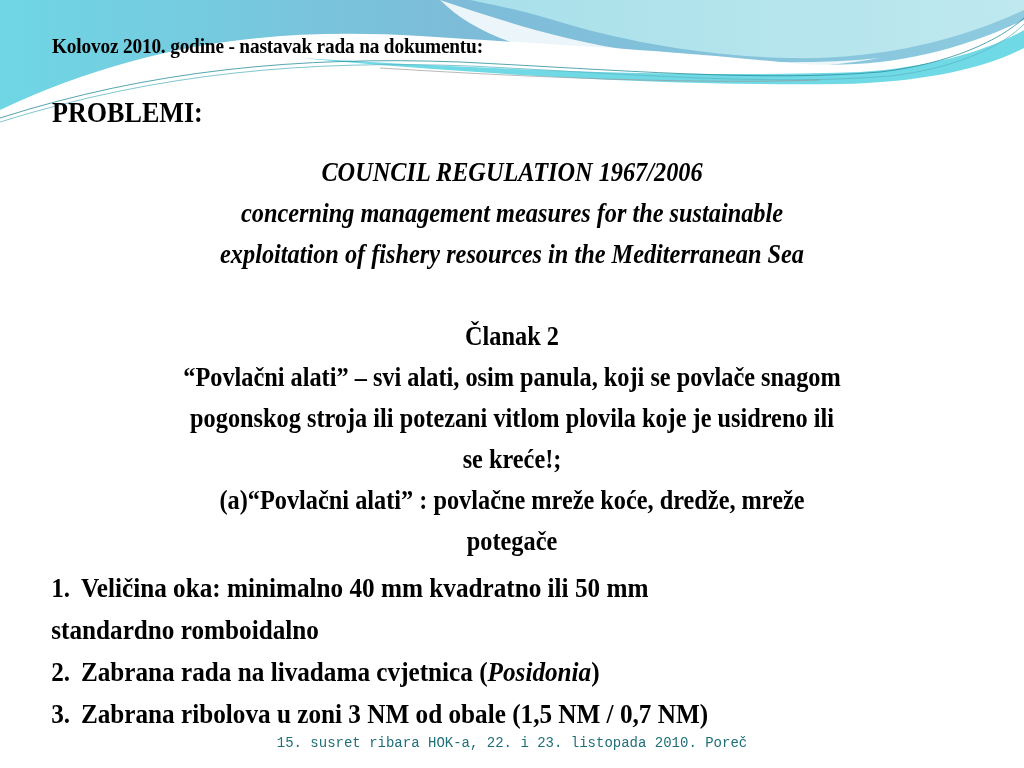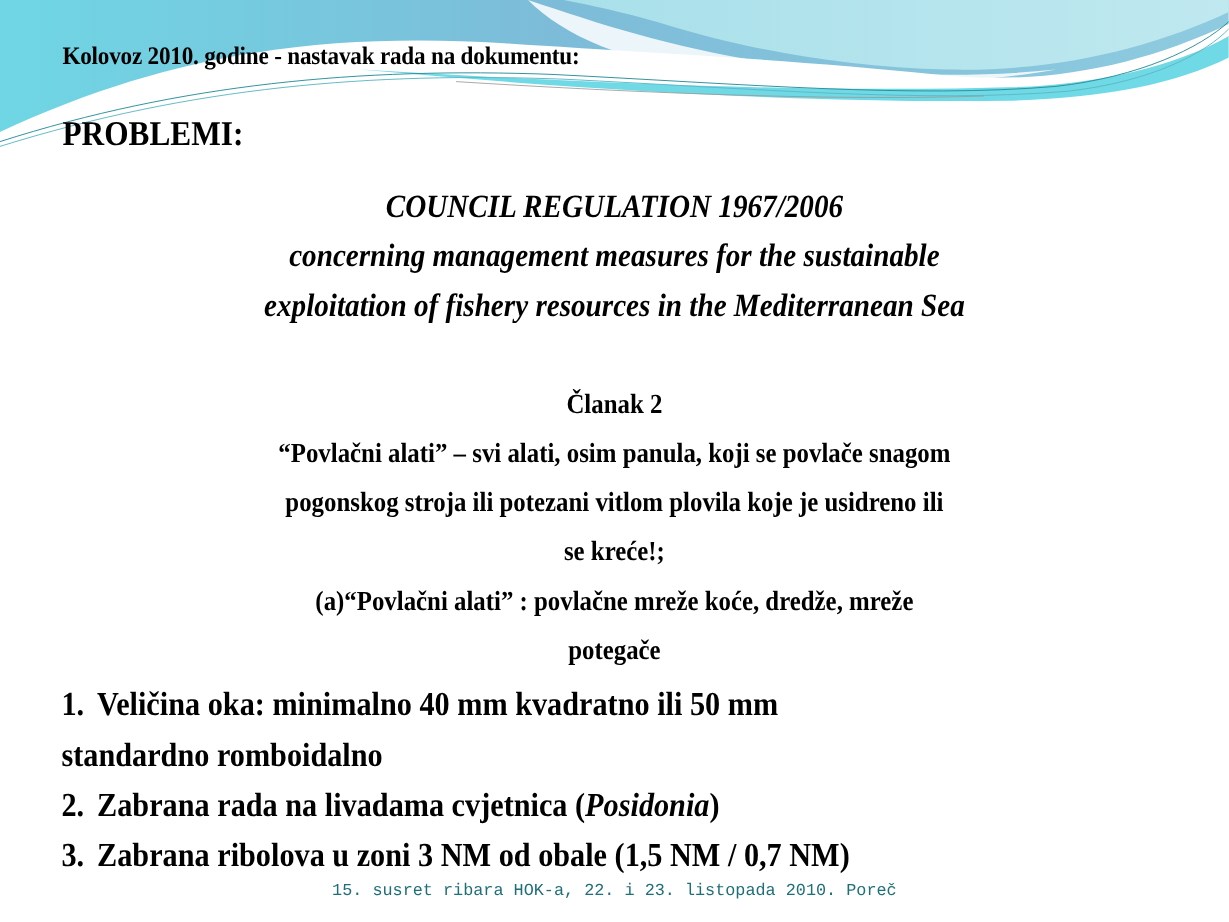--- a/index.html
+++ b/index.html
@@ -25,21 +25,21 @@
     }
     .reg {
       position: absolute; left: 0; width: 1024px; top: 152px;
       text-align: center; font-style: italic; font-weight: bold;
       font-size: 27px; line-height: 41px;
     }
     .reg div { transform: scaleX(0.9); }
     .article {
       position: absolute; left: 0; width: 1024px; top: 316px;
       text-align: center; font-weight: bold;
-      font-size: 23px; line-height: 41px;
+      font-size: 27px; line-height: 41px;
     }
     .article div { transform: scaleX(0.9); white-space: nowrap; }
     .list {
       position: absolute; left: 0; width: 1024px; top: 567px;
       text-align: left; font-weight: bold;
       font-size: 28px; line-height: 42px;
     }
     .list div { transform: scaleX(0.9); white-space: nowrap; }
     .num { margin-right: 12px; }
     .footer {

